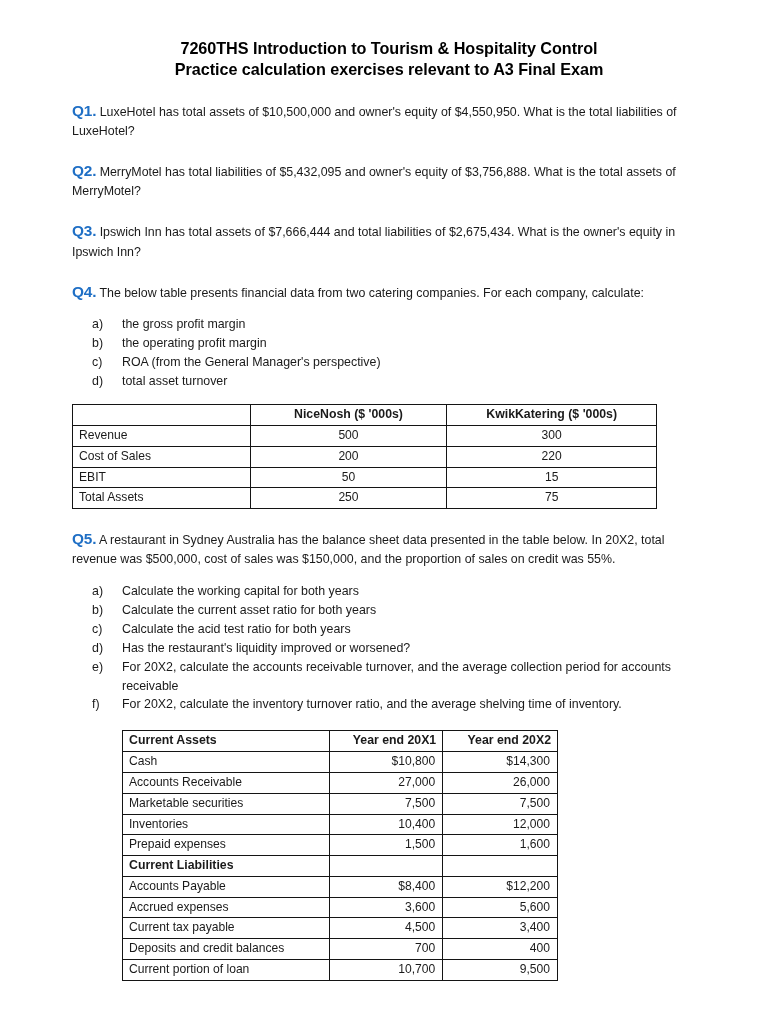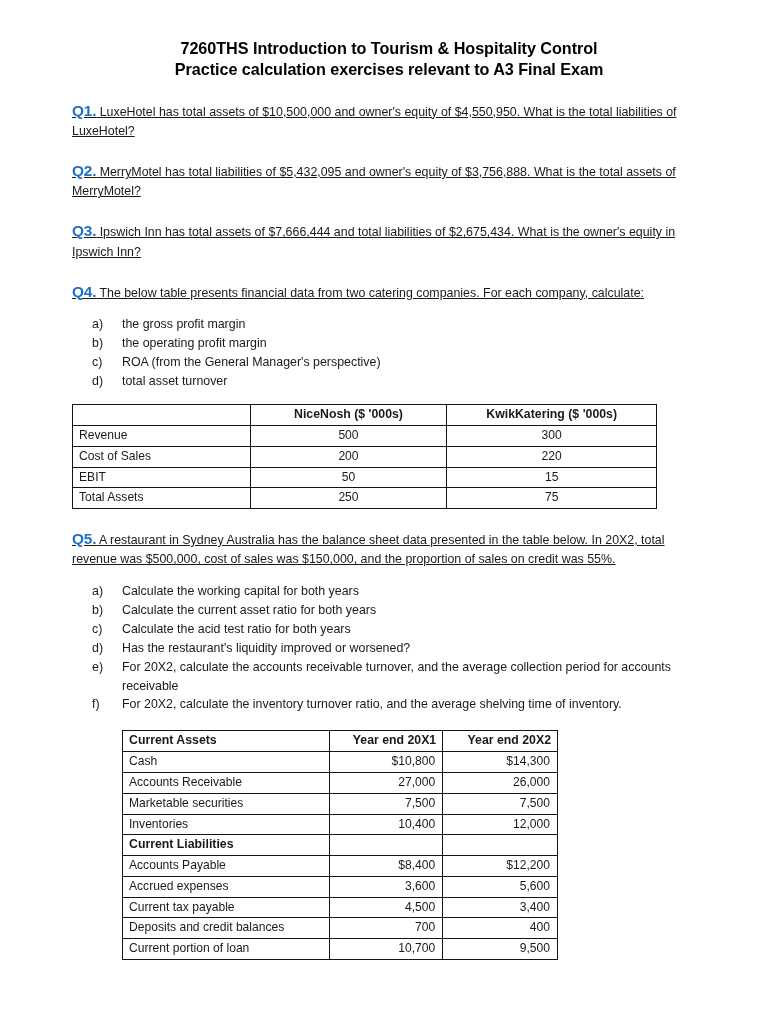--- a/index.html
+++ b/index.html
@@ -36,21 +36,20 @@
   }
   .doc-title .line { display: block; }
 
   
   .question {
     margin-top: 18px;
     font-size: 12.4px;
     line-height: 1.52;
     text-align: left;
     color: #1a1a1a;
-    text-decoration: underline;
   }
   .q-label {
     color: #1f6fc5;
     font-weight: bold;
     font-size: 15.4px;
     letter-spacing: -0.2px;
   }
   .q-body { font-size: 12.4px; }
 
   
@@ -214,20 +213,25 @@
           <tr>
             <td class="label">Marketable securities</td>
             <td class="num">7,500</td>
             <td class="num">7,500</td>
           </tr>
           <tr>
             <td class="label">Inventories</td>
             <td class="num">10,400</td>
             <td class="num">12,000</td>
           </tr>
+          <tr>
+            <td class="label">Prepaid expenses</td>
+            <td class="num">1,500</td>
+            <td class="num">1,600</td>
+          </tr>
           <tr class="section-row">
             <th class="label">Current Liabilities</th>
             <td class="num"></td>
             <td class="num"></td>
           </tr>
           <tr>
             <td class="label">Accounts Payable</td>
             <td class="num">$8,400</td>
             <td class="num">$12,200</td>
           </tr>

